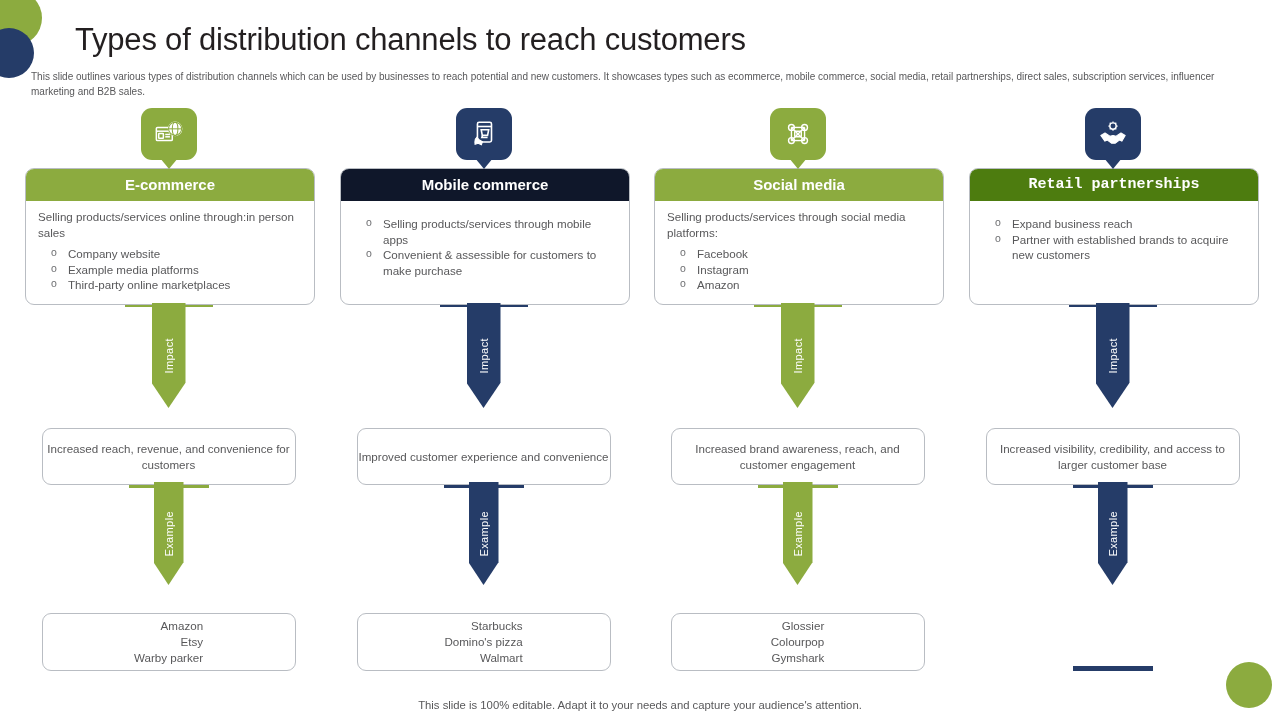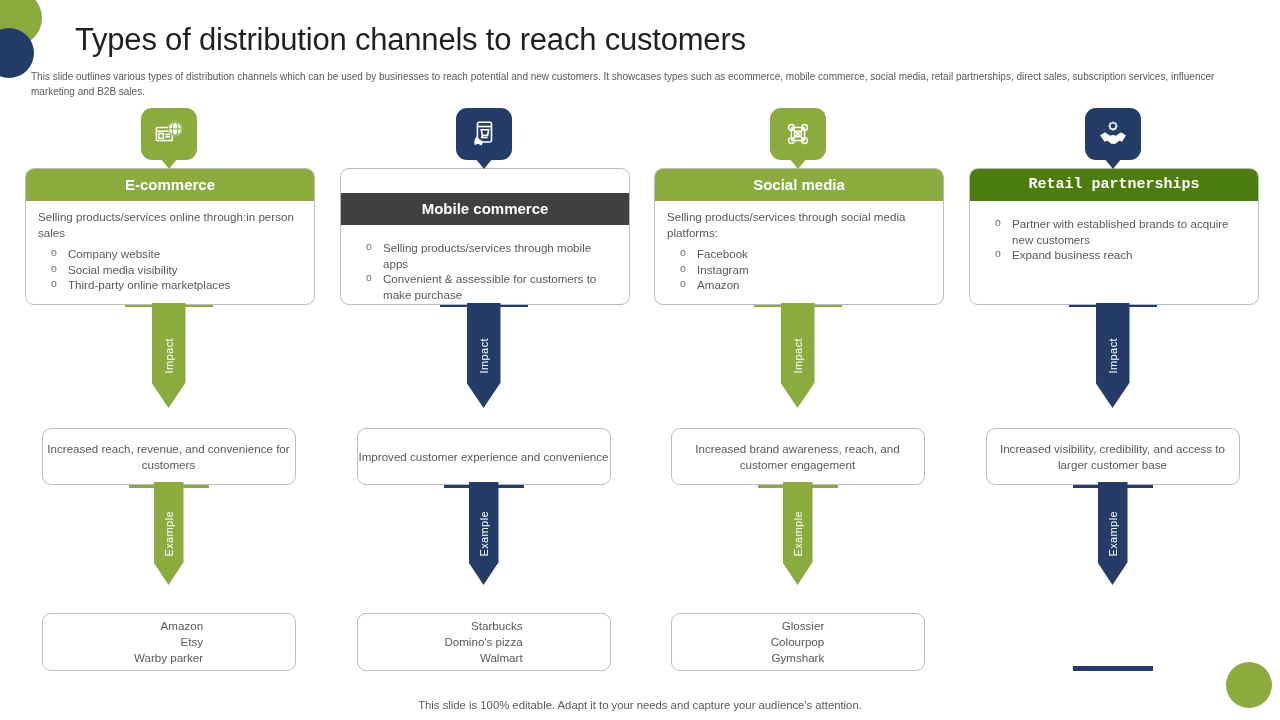--- a/index.html
+++ b/index.html
@@ -144,21 +144,21 @@
           <line x1="15.5" y1="10.5" x2="29.5" y2="10.5" stroke="#8CAB3F" stroke-width="1.1"></line>
           <circle cx="22.5" cy="10.5" r="7" stroke="#8CAB3F" stroke-width="1.1" fill="none"></circle>
         </svg>
       </div>
       <div class="card">
         <div class="card-head" style="background: rgb(140, 171, 63);">E-commerce</div>
         <div class="card-body">
           <div class="lead">Selling products/services  online through:in person sales</div>
           <ul class="bullets">
             <li>Company website</li>
-            <li>Social media visibility</li>
+            <li>Example media platforms</li>
             <li>Third-party online marketplaces</li>
           </ul>
         </div>
       </div>
       <div class="stub" style="top: 300px; background: rgb(140, 171, 63);"></div>
       <div class="arrow arrow-impact" style="background: rgb(140, 171, 63); clip-path: polygon(0px 0px, 100% 0px, 100% 76%, 50% 100%, 0px 76%);">
         <span class="arrow-label">Impact</span>
       </div>
       <div class="box box-impact">
         <span>Increased  reach, revenue,  and convenience  for customers</span>
@@ -178,21 +178,21 @@
       <div class="badge" style="background: rgb(37, 60, 104); color: rgb(37, 60, 104);">
         <svg viewBox="0 0 32 32" fill="none" stroke="#fff" stroke-width="1.7">
           <rect x="9" y="3.5" width="15" height="21" rx="1.8"></rect>
           <line x1="9" y1="8" x2="24" y2="8"></line>
           <path d="M13 11.5h8l-1.2 6h-5.6z"></path>
           <path d="M14.4 17.5l-.7 2.2h6.1"></path>
           <path d="M8.5 19.5c-1.6 1.2-2.4 3.2-2.2 5.3l.2 2.2 3.3-1.1 3.4 1.6 1.1-3.2-3.6-2.1z" fill="#fff" stroke="#fff" stroke-width="1.2"></path>
         </svg>
       </div>
       <div class="card">
-        <div class="card-head" style="background: #404040; margin-top: 24px;">Mobile commerce</div>
+        <div class="card-head" style="background: #0f172a;">Mobile commerce</div>
         <div class="card-body bulleted">
           <ul class="bullets">
             <li>Selling products/services  through mobile  apps</li>
             <li>Convenient  &amp; assessible for customers to make purchase</li>
           </ul>
         </div>
       </div>
       <div class="stub" style="top: 300px; background: rgb(37, 60, 104);"></div>
       <div class="arrow arrow-impact" style="background: rgb(37, 60, 104); clip-path: polygon(0px 0px, 100% 0px, 100% 76%, 50% 100%, 0px 76%);">
         <span class="arrow-label">Impact</span>
@@ -271,22 +271,22 @@
             <line x1="19.5" y1="4" x2="18.4" y2="5.1"></line>
             <line x1="13.6" y1="9.9" x2="12.5" y2="11"></line>
           </g>
           <path d="M3 17.5l4.5-2.6 5.2 3.4 3.3-.6 3.3.6 5.2-3.4L29 17.5l-3.6 6.1-2.6-1.1-4.3 3.3h-4.2l-4.3-3.3-2.6 1.1z" fill="#fff" stroke="#fff" stroke-width="1.1" stroke-linejoin="round"></path>
         </svg>
       </div>
       <div class="card">
         <div class="card-head" style="background: #4d7c0f; font-family: Liberation Mono, monospace;">Retail partnerships</div>
         <div class="card-body bulleted">
           <ul class="bullets">
+            <li>Expand business reach</li>
             <li>Partner with established  brands to acquire  new customers</li>
-            <li>Expand business reach</li>
           </ul>
         </div>
       </div>
       <div class="stub" style="top: 300px; background: rgb(37, 60, 104);"></div>
       <div class="arrow arrow-impact" style="background: rgb(37, 60, 104); clip-path: polygon(0px 0px, 100% 0px, 100% 76%, 50% 100%, 0px 76%);">
         <span class="arrow-label">Impact</span>
       </div>
       <div class="box box-impact">
         <span>Increased  visibility, credibility, and access to larger customer base</span>
       </div>

